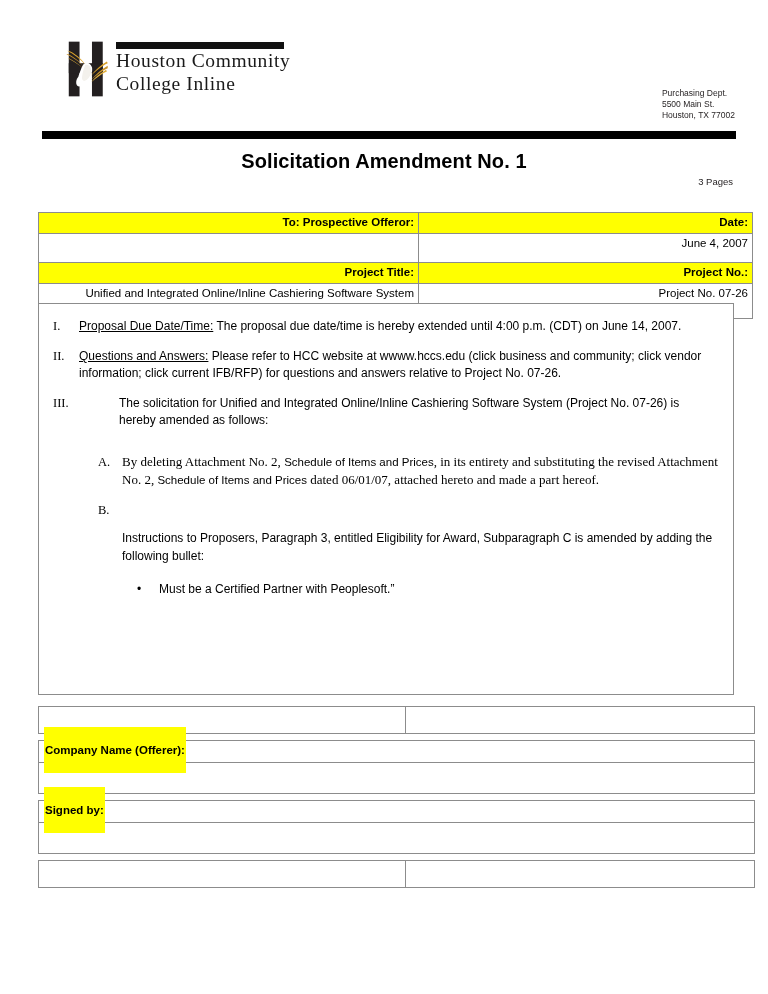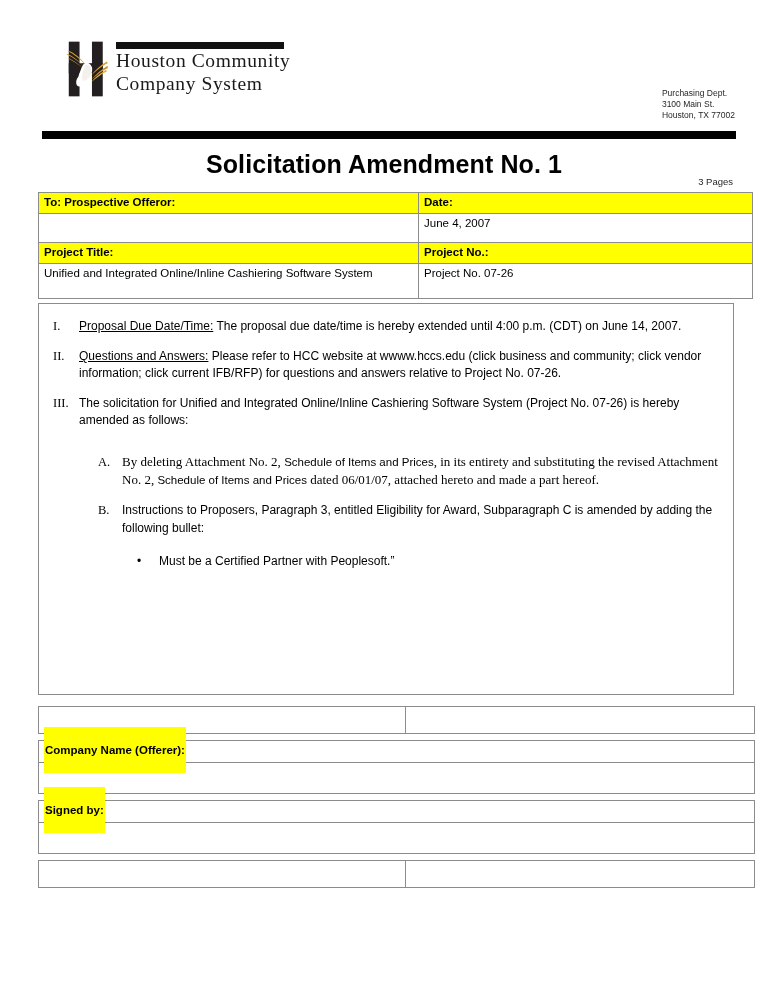--- a/index.html
+++ b/index.html
@@ -82,21 +82,21 @@
     height: 8px;
     background: #000000;
   }
 
   .doc-title {
     position: absolute;
     left: 0;
     top: 150px;
     width: 768px;
     text-align: center;
-    font-size: 25px;
+    font-size: 20px;
     font-weight: bold;
     letter-spacing: 0.1px;
   }
   .pages-note {
     position: absolute;
     right: 35px;
     top: 176px;
     font-size: 9.5px;
     color: #231f20;
   }
@@ -121,22 +121,23 @@
     padding: 17px 1px;
   }
   .cell-yellow {
     background: #ffff00;
     font-weight: bold;
   }
 
   
   .tbl-top {
     left: 38px;
-    top: 192px;
+    top: 212px;
     width: 696px;
+    text-align: right;
   }
   .tbl-top td.c1 { width: 370px; }
   .tbl-top td.c2 { width: 324px; }
   .tbl-top tr.hdr td { height: 16px; }
   .tbl-top tr.val td { height: 24px; }
   .tbl-top tr.val2 td { height: 30px; }
 
   
   .body-box {
     position: absolute;
@@ -165,21 +166,21 @@
     font-size: 12.5px;
     line-height: 17px;
   }
   .item .txt {
     flex: 1 1 auto;
     font-size: 12px;
     line-height: 17px;
   }
   .u { text-decoration: underline; }
 
-  .item3 { margin-top: 3px; }
+  .item3 { margin-top: 3px; gap: 40px; }
 
   .sub {
     display: flex;
     margin: 0 0 12px 45px;
   }
   .sub .letter {
     width: 24px;
     flex: 0 0 24px;
     font-family: "Liberation Serif", serif;
     font-size: 12.5px;
@@ -189,20 +190,21 @@
     flex: 1 1 auto;
     font-family: "Liberation Serif", serif;
     font-size: 13px;
     line-height: 18px;
   }
   .sub .txt-sans {
     flex: 1 1 auto;
     font-family: "Liberation Sans", sans-serif;
     font-size: 12px;
     line-height: 18px;
+    margin-top: 28px;
   }
   .sans-inline {
     font-family: "Liberation Sans", sans-serif;
     font-size: 11.5px;
   }
 
   .sub-a { margin-top: 24px; }
 
   .bullet-row {
     display: flex;
@@ -258,27 +260,27 @@
         <path d="M98 52 C 84 60, 70 72, 58 88 C 70 76, 86 62, 100 56 Z" fill="#d9a22c"></path>
         <path d="M100 62 C 86 70, 72 82, 60 96 C 74 84, 90 72, 100 68 Z" fill="#c9932a"></path>
         <path d="M96 72 C 82 80, 70 90, 60 102 C 72 92, 88 80, 98 76 Z" fill="#e0ae3c"></path>
         <path d="M42 58 C 50 52, 58 56, 62 66 C 64 76, 60 88, 52 96 C 46 102, 38 104, 32 100 C 28 96, 28 88, 32 80 C 35 72, 38 63, 42 58 Z" fill="#ffffff"></path>
         <path d="M46 60 C 54 58, 60 64, 60 74 C 60 84, 54 94, 46 98 C 42 100, 38 98, 38 92 C 38 84, 42 68, 46 60 Z" fill="#f3f1ec"></path>
         <path d="M30 88 C 24 94, 22 104, 26 110 C 30 114, 38 112, 42 106 C 38 100, 34 94, 30 88 Z" fill="#ffffff"></path>
       </svg>
       <div class="logo-bar"></div>
       <div class="logo-text">
         <div><span>Houston Community</span></div>
-        <div><span>Company System</span></div>
+        <div><span>College Inline</span></div>
       </div>
     </div>
 
     <div class="address">
       <div>Purchasing Dept.</div>
-      <div>3100 Main St.</div>
+      <div>5500 Main St.</div>
       <div>Houston, TX  77002</div>
     </div>
   </div>
 
   <div class="rule-thick"></div>
 
   <div class="doc-title">Solicitation Amendment No. 1</div>
   <div class="pages-note">3 Pages</div>
 
   <table class="tbl tbl-top">

